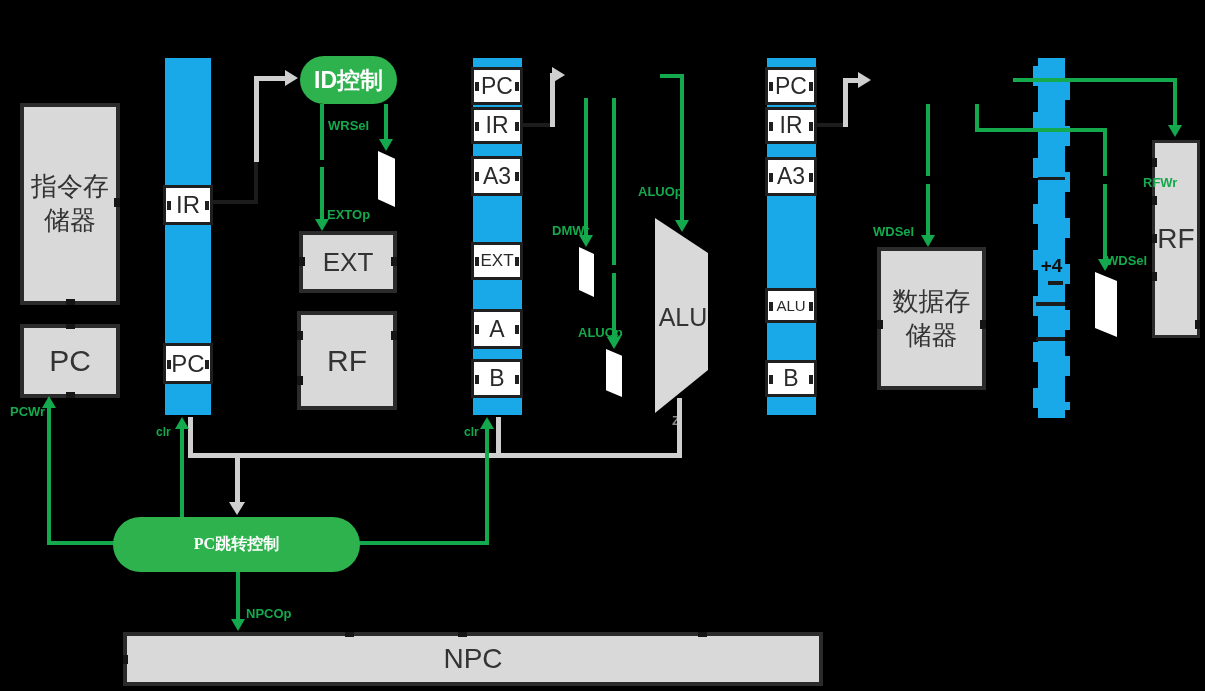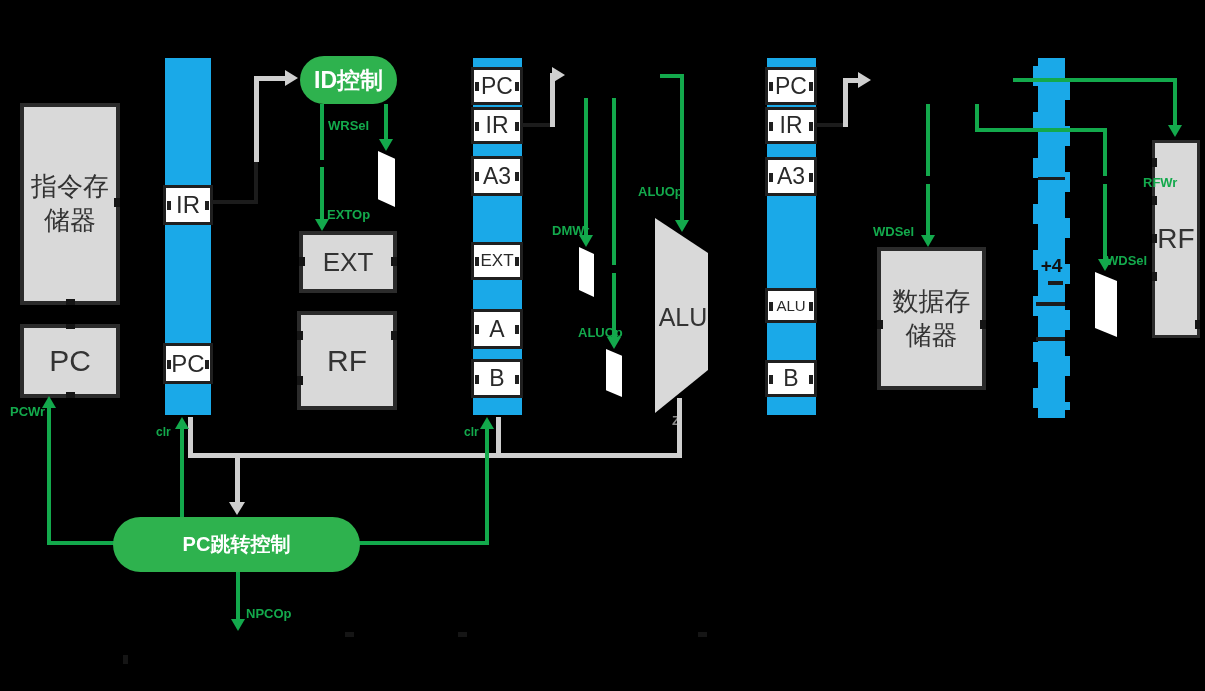--- a/index.html
+++ b/index.html
@@ -62,20 +62,23 @@
   </div>
 
   <div class="gbox" style="left:877px;top:247px;width:109px;height:143px;font-size:26px;line-height:1.3;">
     <span style="display:block;width:84px;">数据存储器</span>
   </div>
 
   <div class="gbox" style="left:1152px;top:140px;width:48px;height:198px;font-size:28px;border-width:3px;">
     <span>RF</span>
   </div>
 
+  <div class="gbox" style="left:123px;top:632px;width:700px;height:54px;font-size:28px;">
+    <span>NPC</span>
+  </div>
 
   <div class="alu-shape" style="left:655px;top:218px;width:53px;height:195px;"></div>
   <div class="abs" style="left:658px;top:303px;width:50px;text-align:center;color:#333;font-size:25px;">ALU</div>
   <div class="abs" style="left:672px;top:413px;color:#8a8a8a;font-size:13px;font-weight:bold;">Z</div>
 
   <div class="reg" style="left:165px;top:58px;width:46px;height:357px;"></div>
   <div class="reg" style="left:473px;top:58px;width:49px;height:357px;"></div>
   <div class="reg" style="left:767px;top:58px;width:49px;height:357px;"></div>
 
   <div class="reg" style="left:1038px;top:58px;width:27px;height:360px;"></div>
@@ -198,21 +201,21 @@
   <div class="gw" style="left:1103px;top:184px;width:4px;height:76px;"></div>
   <div class="garr-d" style="left:1098px;top:259px;"></div>
 
   <div class="gw" style="left:1013px;top:78px;width:164px;height:4px;"></div>
   <div class="gw" style="left:1173px;top:78px;width:4px;height:48px;"></div>
   <div class="garr-d" style="left:1168px;top:125px;"></div>
 
   <div class="pill" style="left:300px;top:56px;width:97px;height:48px;font-size:23px;">
       <span>ID控制</span>
     </div>
-  <div class="pill" style="left:113px;top:517px;width:247px;height:55px;font-size:20px;">
+  <div class="pill" style="left:113px;top:517px;width:247px;height:55px;font-size:16px;font-family:Liberation Serif, serif;">
       <span>PC跳转控制</span>
     </div>
 
   <div class="sig" style="left:10px;top:404px;">PCWr</div>
   <div class="sig" style="left:156px;top:425px;font-size:12px;">clr</div>
   <div class="sig" style="left:464px;top:425px;font-size:12px;">clr</div>
   <div class="sig" style="left:246px;top:606px;">NPCOp</div>
   <div class="sig" style="left:328px;top:118px;">WRSel</div>
   <div class="sig" style="left:327px;top:207px;">EXTOp</div>
   <div class="sig" style="left:552px;top:223px;">DMWr</div>

